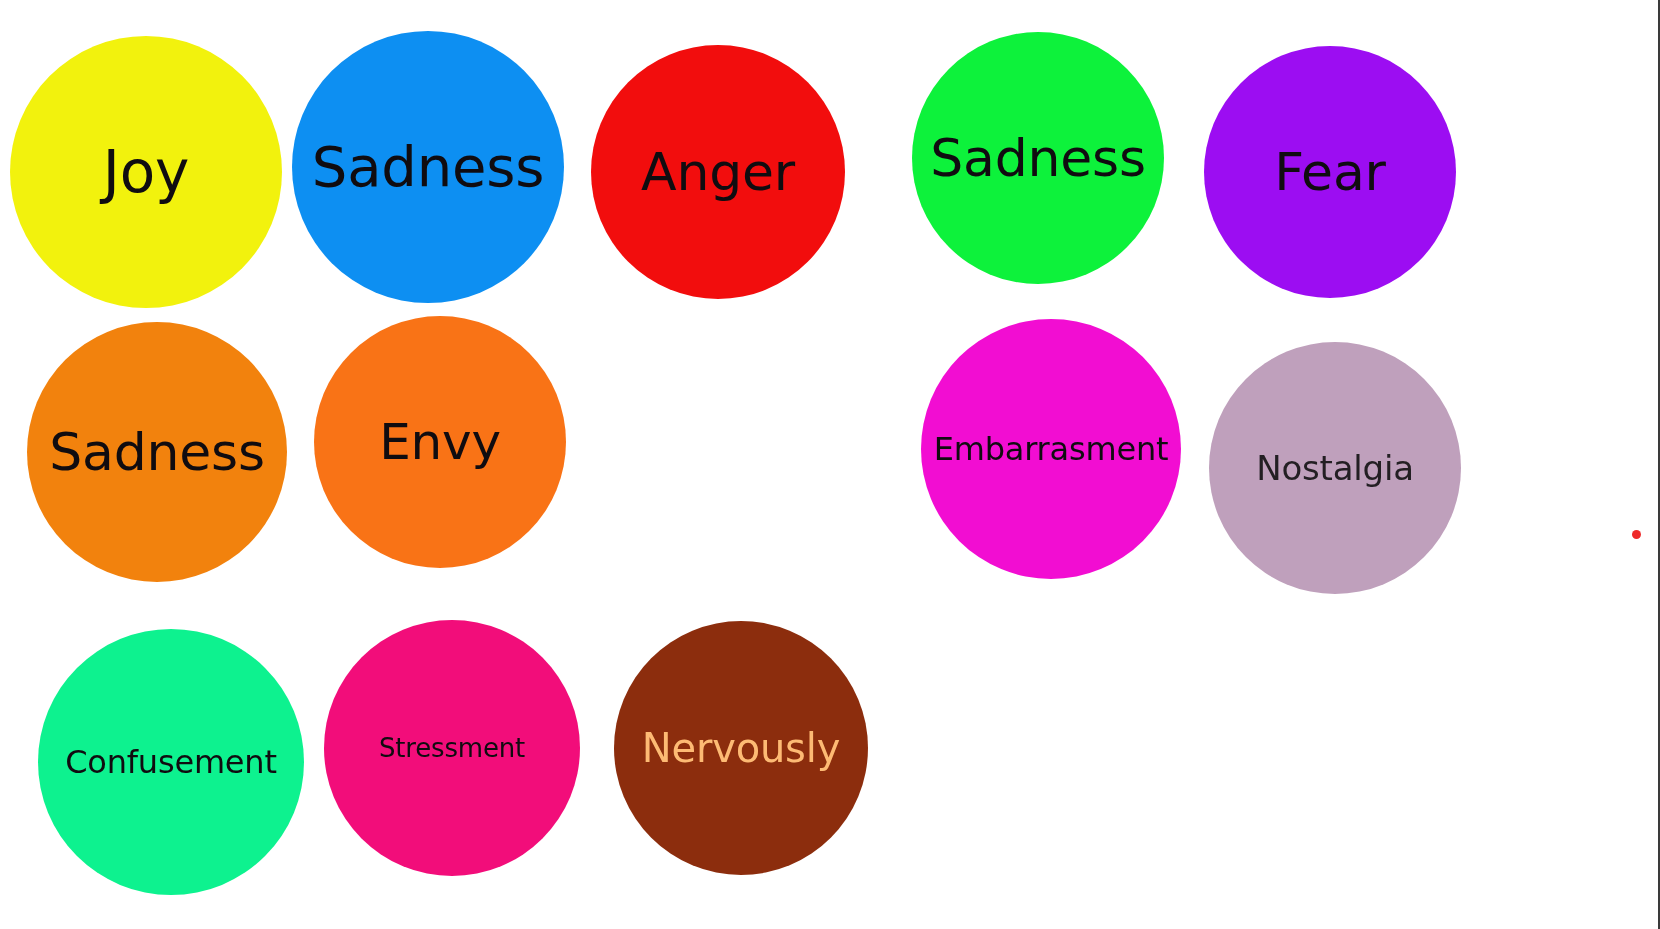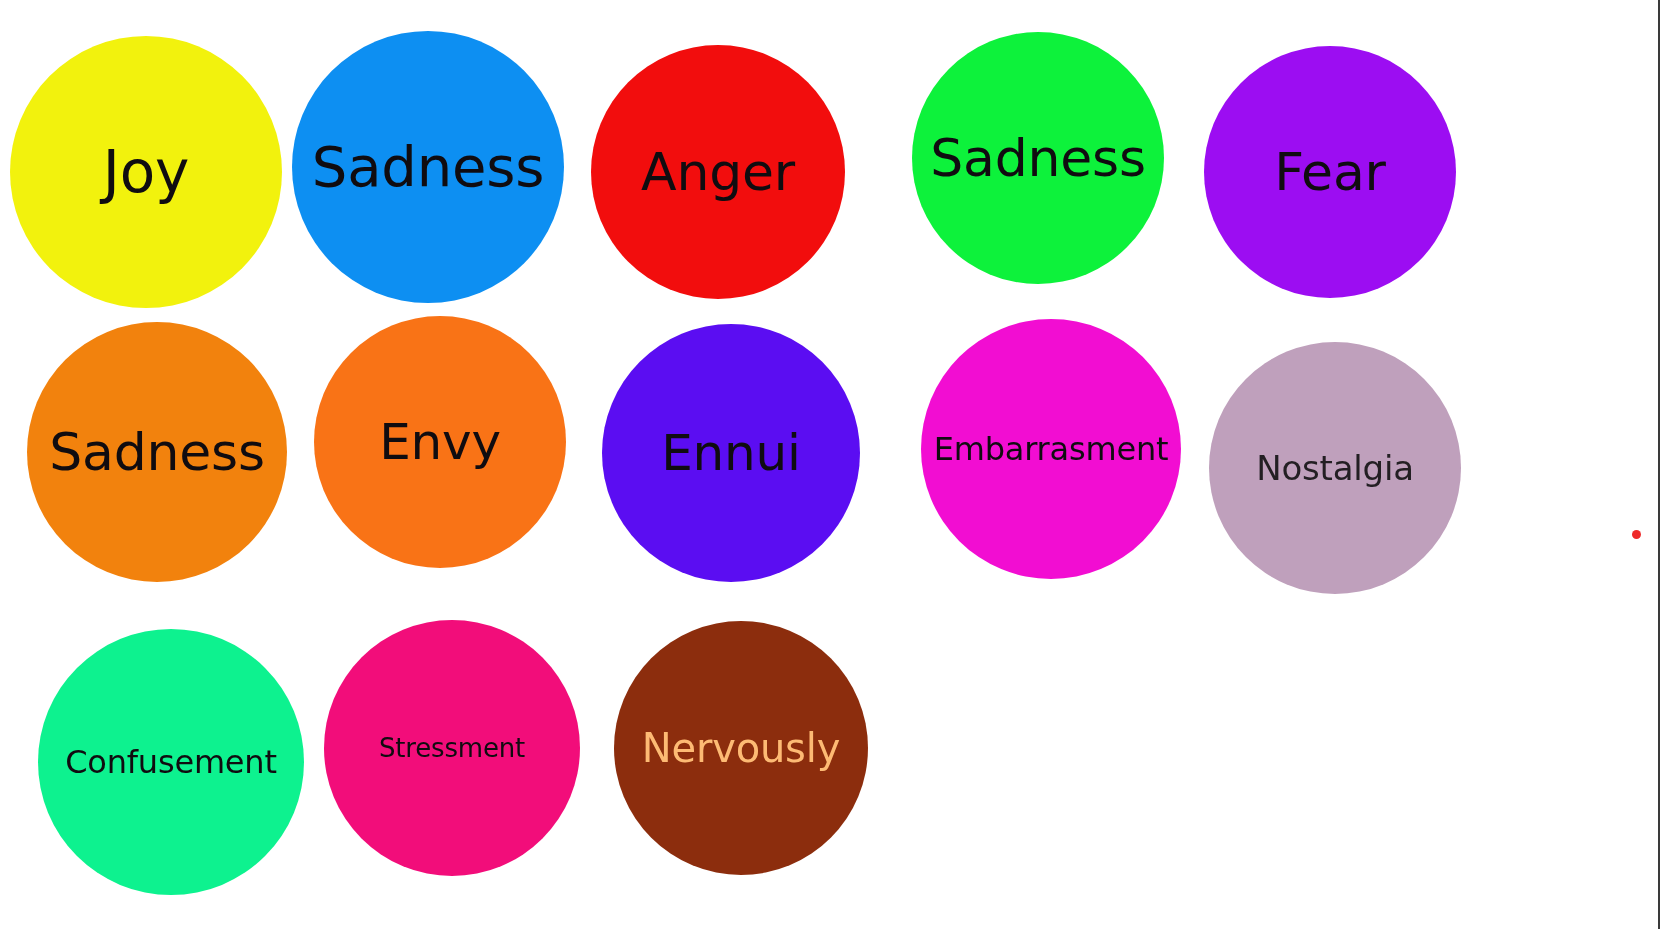--- a/index.html
+++ b/index.html
@@ -72,23 +72,20 @@
     </div>
     <div class="bubble" style="width: 252px; height: 252px; left: 1204px; top: 46px; background: rgb(156, 13, 242);">
       <span class="bubble-label" style="font-size: 52px; color: rgb(16, 12, 16);">Fear</span>
     </div>
     <div class="bubble" style="width: 260px; height: 260px; left: 27px; top: 322px; background: rgb(242, 130, 13);">
       <span class="bubble-label" style="font-size: 52px; color: rgb(16, 12, 16);">Sadness</span>
     </div>
     <div class="bubble" style="width: 252px; height: 252px; left: 314px; top: 316px; background: #f97316;">
       <span class="bubble-label" style="font-size: 50px; color: rgb(16, 12, 16);">Envy</span>
     </div>
-    <div class="bubble" style="width: 258px; height: 258px; left: 602px; top: 324px; background: rgb(91, 13, 242);">
-      <span class="bubble-label" style="font-size: 50px; color: rgb(16, 12, 16);">Ennui</span>
-    </div>
     <div class="bubble" style="width: 252px; height: 252px; left: 1209px; top: 342px; background: rgb(191, 160, 188);">
       <span class="bubble-label" style="font-size: 34px; color: rgb(35, 31, 35);">Nostalgia</span>
     </div>
     <div class="bubble" style="width: 260px; height: 260px; left: 921px; top: 319px; background: rgb(242, 13, 210);">
       <span class="bubble-label" style="font-size: 32px; color: rgb(16, 12, 16);">Embarrasment</span>
     </div>
     <div class="bubble" style="width: 266px; height: 266px; left: 38px; top: 629px; background: rgb(13, 242, 143);">
       <span class="bubble-label" style="font-size: 32px; color: rgb(16, 12, 16);">Confusement</span>
     </div>
     <div class="bubble" style="width: 256px; height: 256px; left: 324px; top: 620px; background: rgb(242, 13, 122);">

